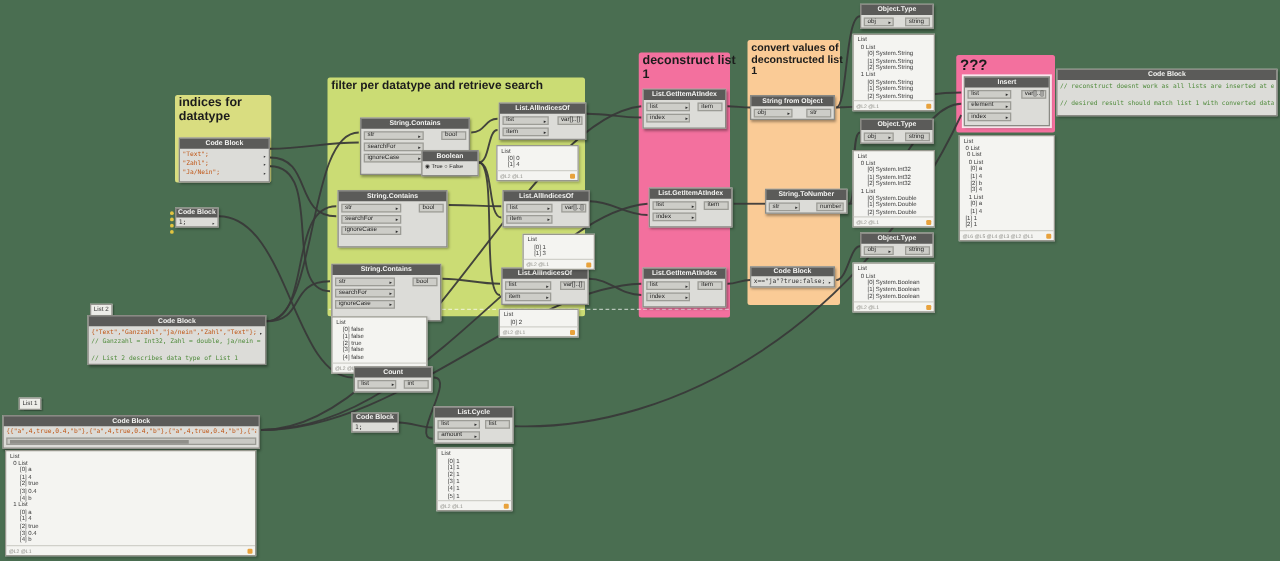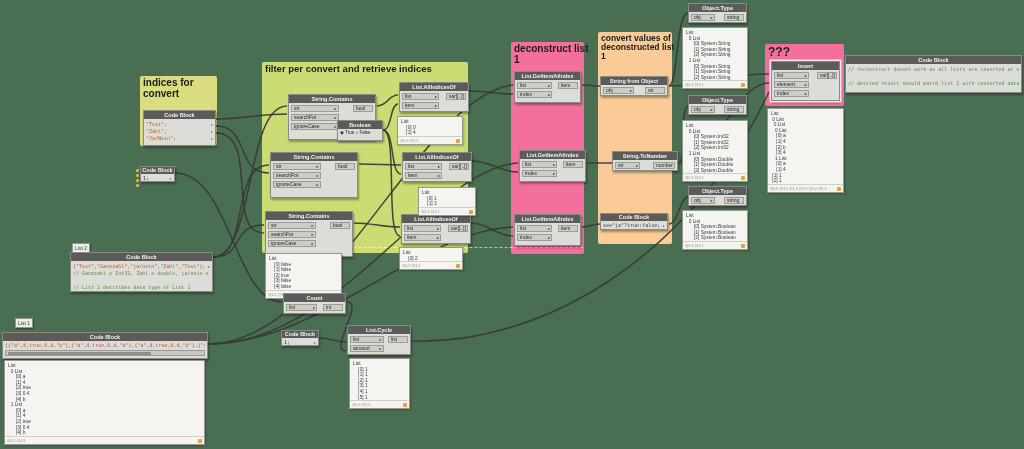--- a/index.html
+++ b/index.html
@@ -41,26 +41,26 @@
   .sthumb { position:absolute; left:2px; top:1px; height:3px; width:72%; background:#8F8F89; }
   .radio { font-size:4.5px; color:#222; padding:1px 2px; white-space:nowrap; }
   .selected-node { box-shadow:0 0 0 1.5px rgba(250,235,240,.95), 1px 1.5px 2px rgba(0,0,0,.35); }
 </style>
 </head>
 <body>
 
 <div class="group" style="left:140px;top:76px;width:77px;height:70px;background:#D9DD80;">
   <div class="gtitle" style="font-size:10px;">
     <div>indices for</div>
-    <div>convert</div>
+    <div>datatype</div>
   </div>
 </div>
 
 <div class="group" style="left:262px;top:62px;width:206px;height:191px;background:#CBDC74;">
-  <div class="gtitle" style="font-size:9.5px;">filter per convert and retrieve indices</div>
+  <div class="gtitle" style="font-size:9.5px;">filter per datatype and retrieve search</div>
 </div>
 
 <div class="group" style="left:511px;top:42px;width:73px;height:212px;background:#F3709E;">
   <div class="gtitle" style="font-size:10px;">
     <div>deconstruct list</div>
     <div>1</div>
   </div>
 </div>
 
 <div class="group" style="left:598px;top:32px;width:74px;height:212px;background:#FACB96;">

